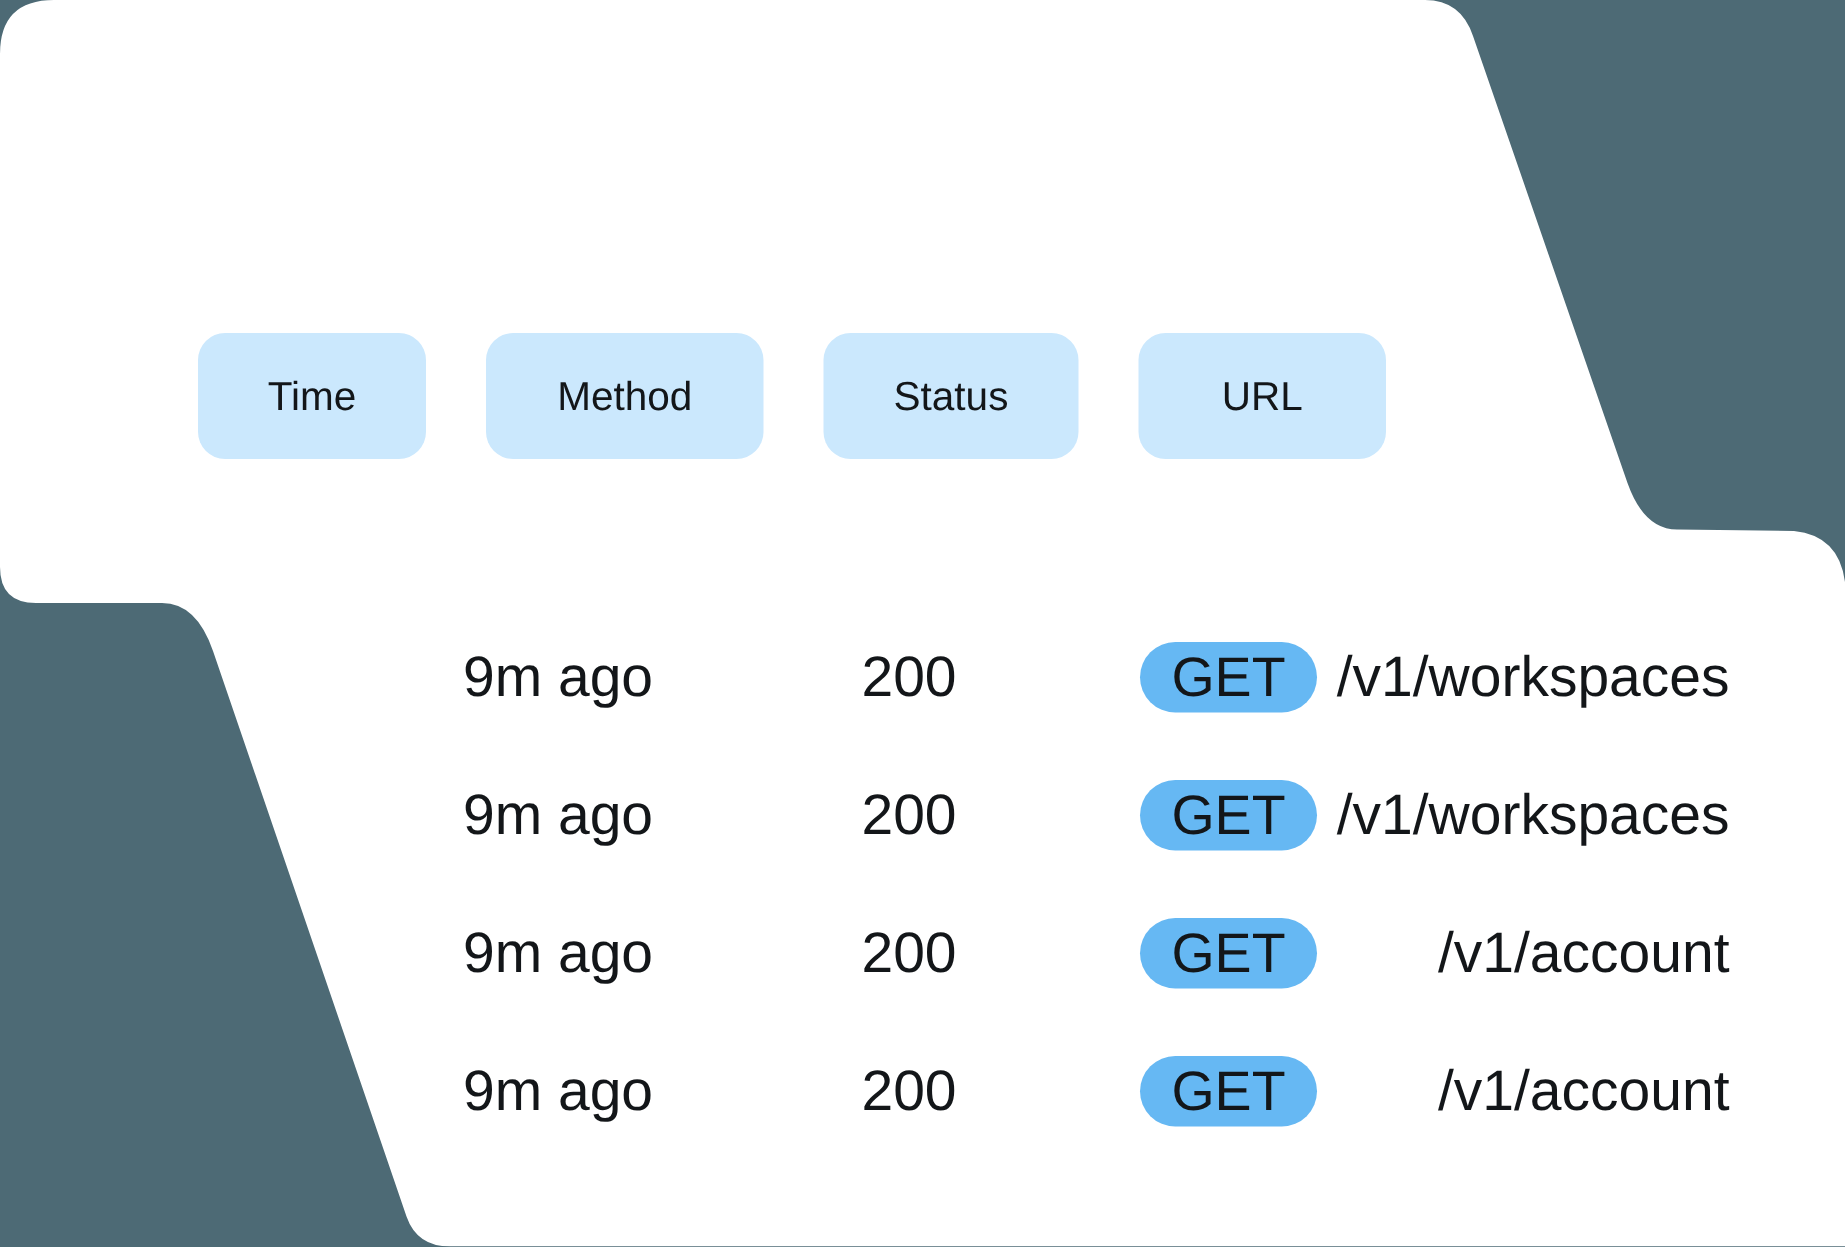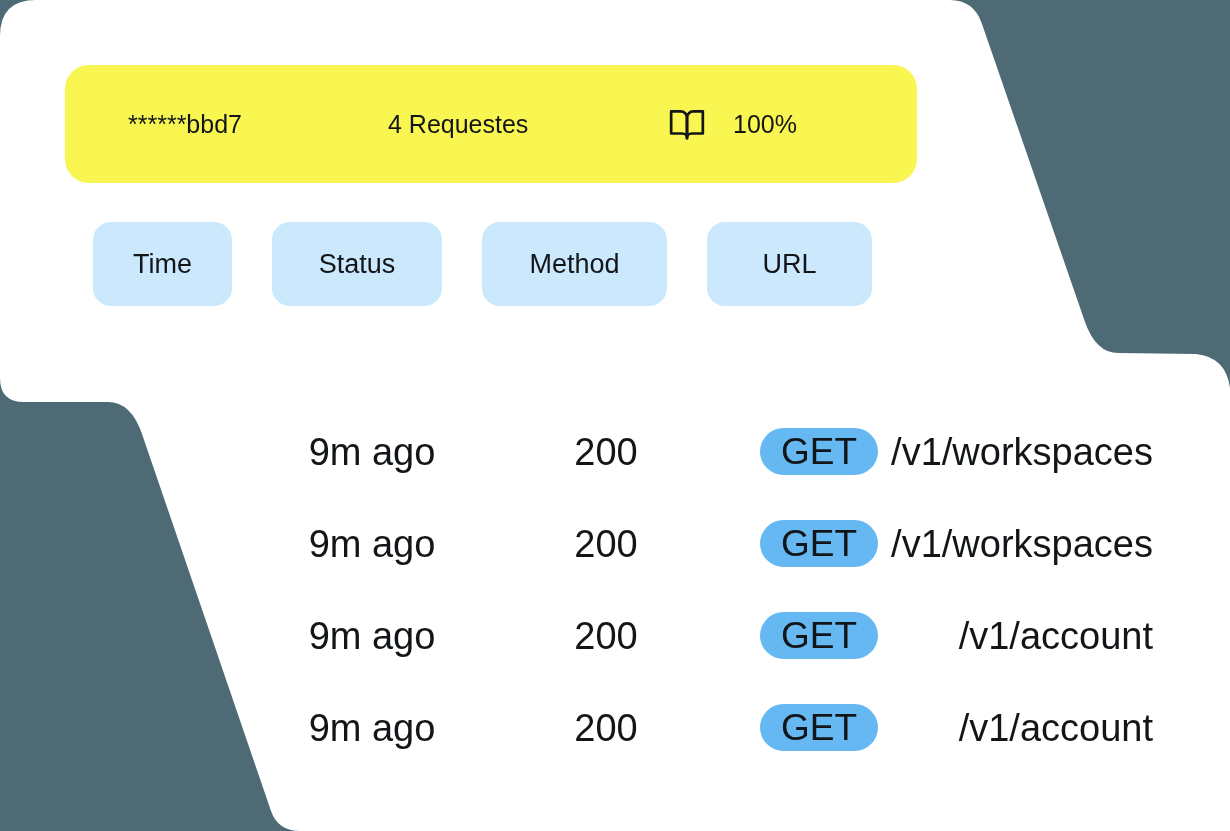--- a/index.html
+++ b/index.html
@@ -40,21 +40,21 @@
   }
   .col-pill {
     height: 84px; line-height: 84px;
     background: var(--column-pill-blue, #CBE8FD);
     border-radius: 18px;
     text-align: center;
     font-size: 27px;
     color: var(--text, #131619);
     cursor: pointer;
   }
-  .col-time   { width: 139px; }
+  .col-time   { width: 152px; margin-left: 39px; }
   .col-status { width: 170px; }
   .col-method { width: 185px; }
   .col-url    { width: 165px; }
 
   
   .row { position: absolute; left: 0; width: 1230px; height: 48px; }
   .row-0 { top: 428px; }
   .row-1 { top: 520px; }
   .row-2 { top: 612px; }
   .row-3 { top: 704px; }
@@ -92,36 +92,25 @@
          Q 278,831 271,811
          L 142,434
          Q 131,402 108,402
          L 24,402
          Q 0,402 0,378
          L 0,36
          Q 0,0 36,0
          Z"></path>
   </svg>
 
-  <div class="banner">
-    <span class="slot slot-token">******bbd7</span>
-    <span class="slot slot-requests">4 Requestes</span>
-    <span class="book-wrap">
-      <svg viewBox="0 0 24 24" fill="none" stroke="#131619" stroke-width="1.7" stroke-linecap="round" stroke-linejoin="round">
-        <path d="M2 4h6a4 4 0 0 1 4 4v13a3 3 0 0 0-3-3H2z"></path>
-        <path d="M22 4h-6a4 4 0 0 0-4 4v13a3 3 0 0 1 3-3h7z"></path>
-      </svg>
-    </span>
-    <span class="slot slot-percent">100%</span>
-  </div>
 
   <div class="cols">
     <div class="col-pill col-time">Time</div>
+    <div class="col-pill col-method">Method</div>
     <div class="col-pill col-status">Status</div>
-    <div class="col-pill col-method">Method</div>
     <div class="col-pill col-url">URL</div>
   </div>
 
   <div class="row row-0">
     <span class="cell cell-time">9m ago</span>
     <span class="cell cell-status">200</span>
     <span class="method-pill">GET</span>
     <span class="cell cell-url">/v1/workspaces</span>
   </div>
 

